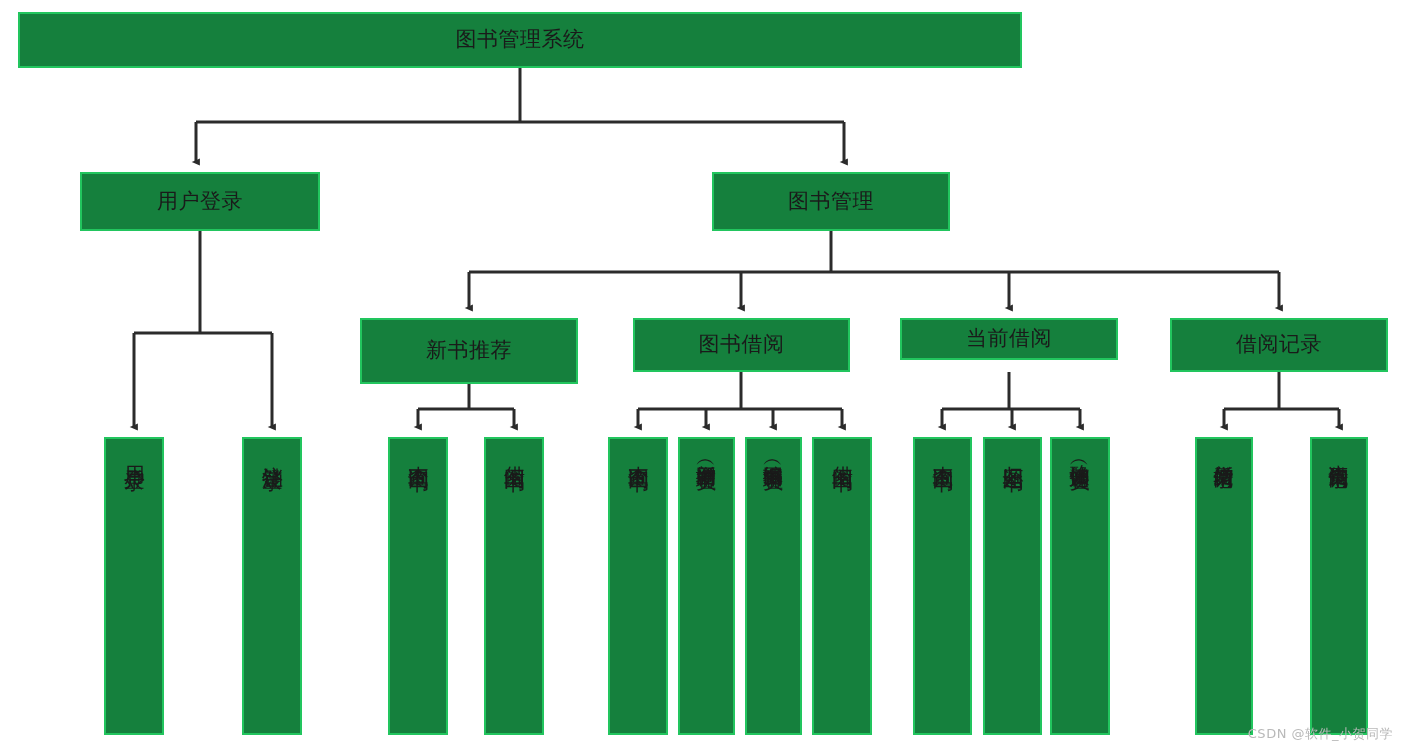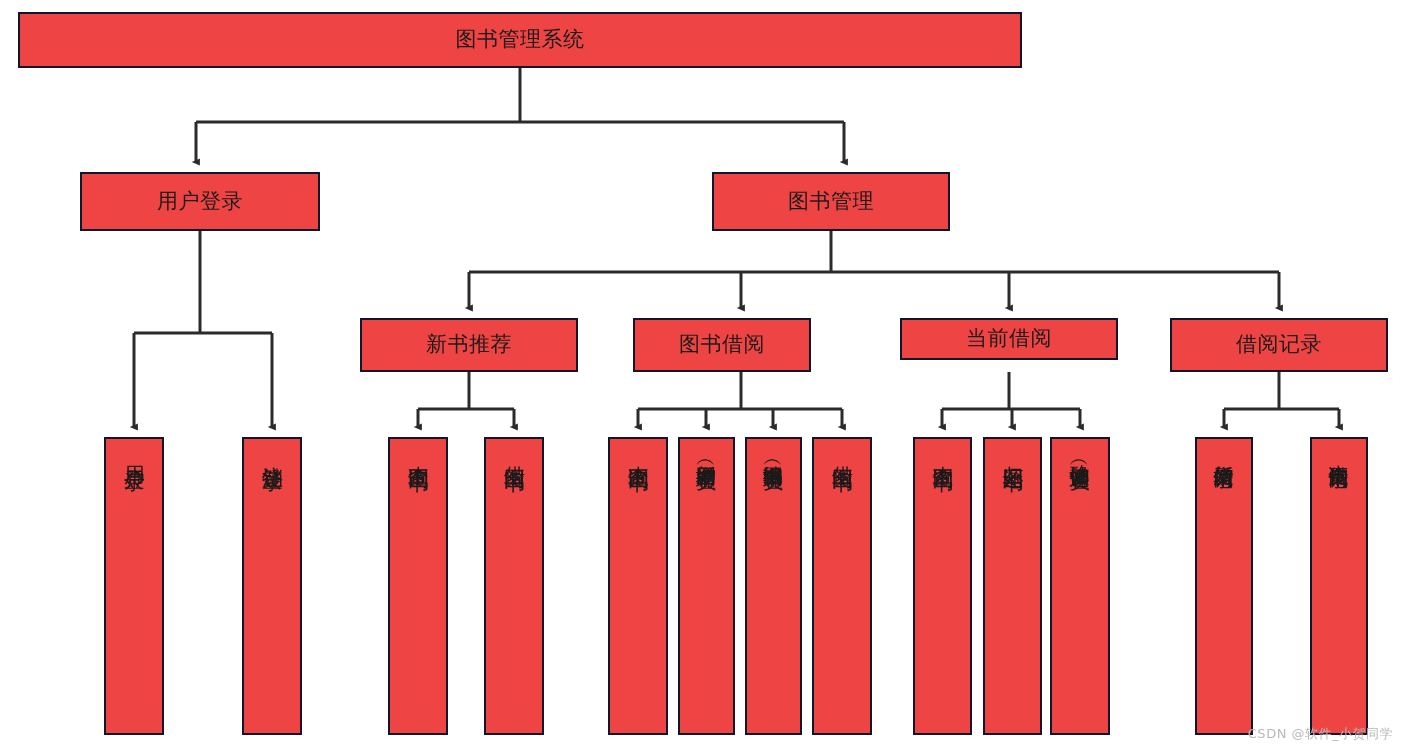--- a/index.html
+++ b/index.html
@@ -21,22 +21,22 @@
   #edge-layer {
     position: absolute;
     left: 0;
     top: 0;
     width: 1405px;
     height: 747px;
   }
   .node {
     position: absolute;
     box-sizing: border-box;
-    background: #ef4444;
-    border: 2px solid #0f172a;
+    background: #15803d;
+    border: 2px solid #22c55e;
     display: flex;
     align-items: center;
     justify-content: center;
     z-index: 3;
   }
   .node-label {
     color: #1a1a1a;
     line-height: 1.12;
     text-align: center;
     white-space: pre;
@@ -132,24 +132,24 @@
     <span class="node-label">图书管理系统</span>
   </div>
 
   <div class="node horizontal" style="left:80px; top:172px; width:240px; height:59px;">
     <span class="node-label">用户登录</span>
   </div>
   <div class="node horizontal" style="left:712px; top:172px; width:238px; height:59px;">
     <span class="node-label">图书管理</span>
   </div>
 
-  <div class="node horizontal" style="left:360px; top:318px; width:218px; height:54px;">
+  <div class="node horizontal" style="left:360px; top:318px; width:218px; height:66px;">
     <span class="node-label">新书推荐</span>
   </div>
-  <div class="node horizontal" style="left:633px; top:318px; width:178px; height:54px;">
+  <div class="node horizontal" style="left:633px; top:318px; width:217px; height:54px;">
     <span class="node-label">图书借阅</span>
   </div>
   <div class="node horizontal" style="left:900px; top:318px; width:218px; height:42px;">
     <span class="node-label">当前借阅</span>
   </div>
   <div class="node horizontal" style="left:1170px; top:318px; width:218px; height:54px;">
     <span class="node-label">借阅记录</span>
   </div>
 
   <div class="node vertical" style="left:104px; top:437px; width:60px; height:298px;">

